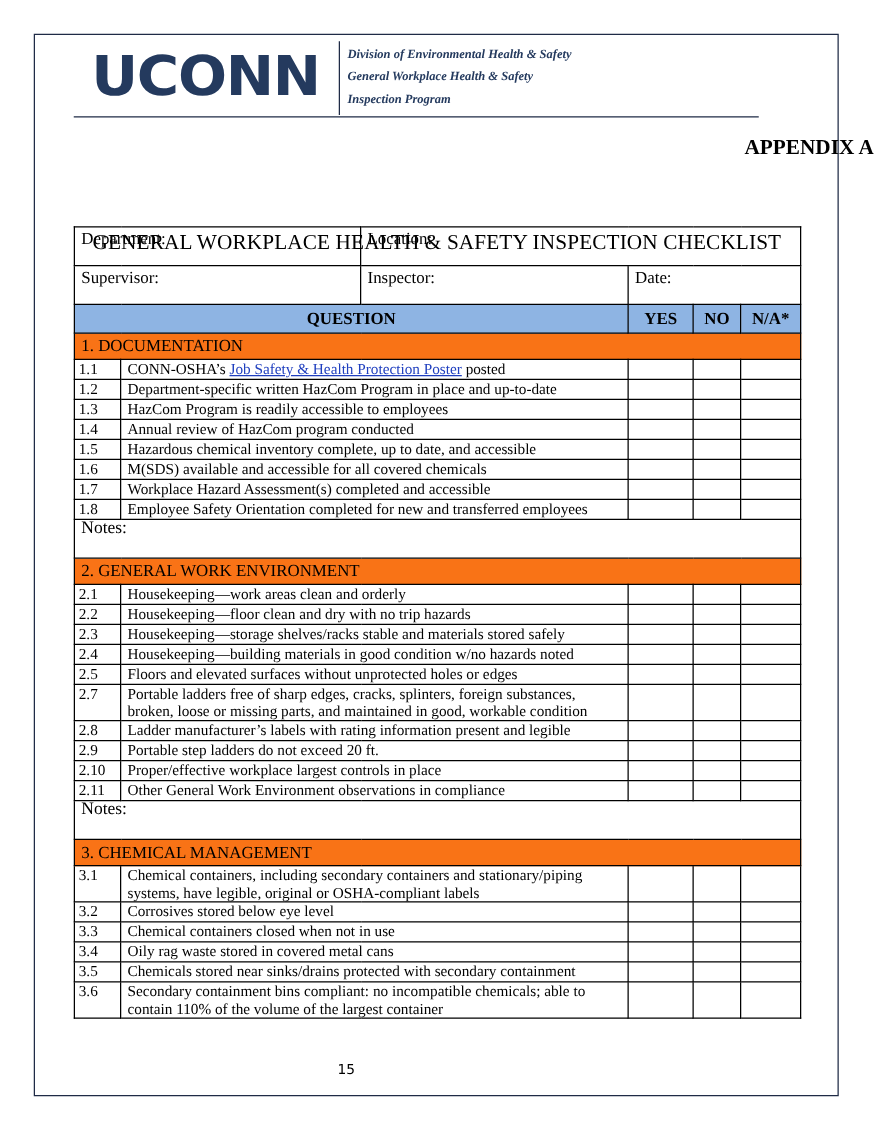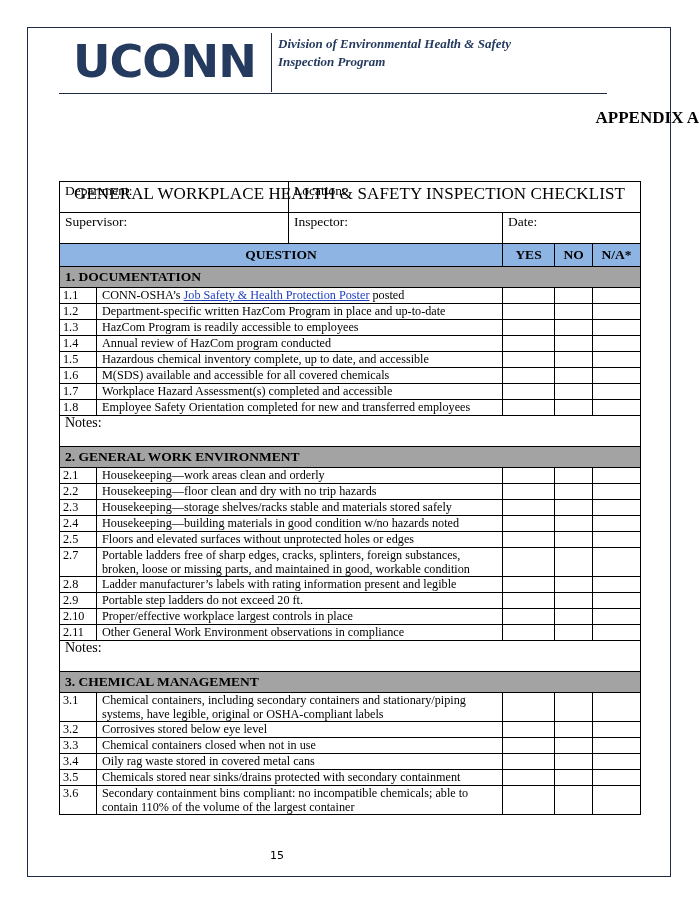--- a/index.html
+++ b/index.html
@@ -1,44 +1,45 @@
 <!DOCTYPE html>
 <html><head>
 <meta charset="utf-8">
 <style>
   html, body { margin: 0; padding: 0; background: #ffffff; }
   body { width: 699px; height: 905px; position: relative; font-family: "Liberation Serif", "DejaVu Serif", serif; color: #000; }
   .page-frame { position: absolute; left: 27px; top: 27px; width: 644px; height: 850px; border: 1px solid #1f2b46; box-sizing: border-box; }
   .header { position: absolute; left: 59px; top: 33px; width: 548px; height: 60px; border-bottom: 1px solid #1f2b46; }
   .logo { position: absolute; left: 14px; top: 7px; font-family: "DejaVu Sans", "Liberation Sans", sans-serif; font-weight: bold; font-size: 44px; letter-spacing: -1px; color: #243a5e; line-height: 44px; transform: scaleX(1.05); transform-origin: left; }
   .header-divider { position: absolute; left: 212px; top: 0; width: 1px; height: 59px; background: #1f2b46; }
-  .header-lines { position: absolute; left: 219px; top: 2px; font-style: italic; font-weight: bold; font-size: 13px; line-height: 18px; color: #243a5e; }
+  .header-lines { position: absolute; left: 219px; top: 2px; font-style: italic; font-weight: bold; font-size: 10px; line-height: 18px; color: #243a5e; }
   .appendix { position: absolute; left: 0; width: 699px; top: 108px; text-align: right; font-weight: bold; font-size: 17px; }
   .doc-title { position: absolute; left: 0; width: 699px; top: 144px; text-align: center; font-size: 17px; letter-spacing: 0.1px; margin-top: 40px; }
   table.checklist { position: absolute; left: 59px; top: 181px; width: 581px; border-collapse: collapse; font-size: 12.2px; table-layout: fixed; }
   table.checklist td { border: 1px solid #000; padding: 0 5px; vertical-align: top; line-height: 14px; }
   .info-cell { height: 28px; font-size: 13.5px; padding-top: 2px !important; margin-left: 47px; }
   .colhead td { background: #8eb4e3; font-weight: bold; font-size: 13.5px; text-align: center; height: 22px; vertical-align: middle !important; }
-  .section td { background: #a3a3a3; font-weight: bold; font-size: 13.5px; height: 20px; vertical-align: middle !important; }
+  .section td { background: #f97316; font-weight: normal; font-size: 13.5px; height: 20px; vertical-align: middle !important; }
   .item td { height: 15px; }
   .item td.num { padding-left: 3px; }
   .notes td { height: 30px; font-size: 14px; }
   .link { color: #1f3fbf; text-decoration: underline; }
   .page-num { position: absolute; left: 0; width: 554px; top: 849px; text-align: center; font-family: "DejaVu Sans", sans-serif; font-size: 11px; }
 </style>
 </head>
 <body>
 
 <div class="page-frame"></div>
 
 <div class="header">
   <div class="logo">UCONN</div>
   <div class="header-divider"></div>
   <div class="header-lines">
     <div>Division of Environmental Health &amp; Safety</div>
+    <div>General Workplace Health &amp; Safety</div>
     <div>Inspection Program</div>
   </div>
 </div>
 
 <div class="appendix">APPENDIX A</div>
 <div class="doc-title">GENERAL WORKPLACE HEALTH &amp; SAFETY INSPECTION CHECKLIST</div>
 
 <table class="checklist">
   <colgroup>
     <col style="width:37px">

